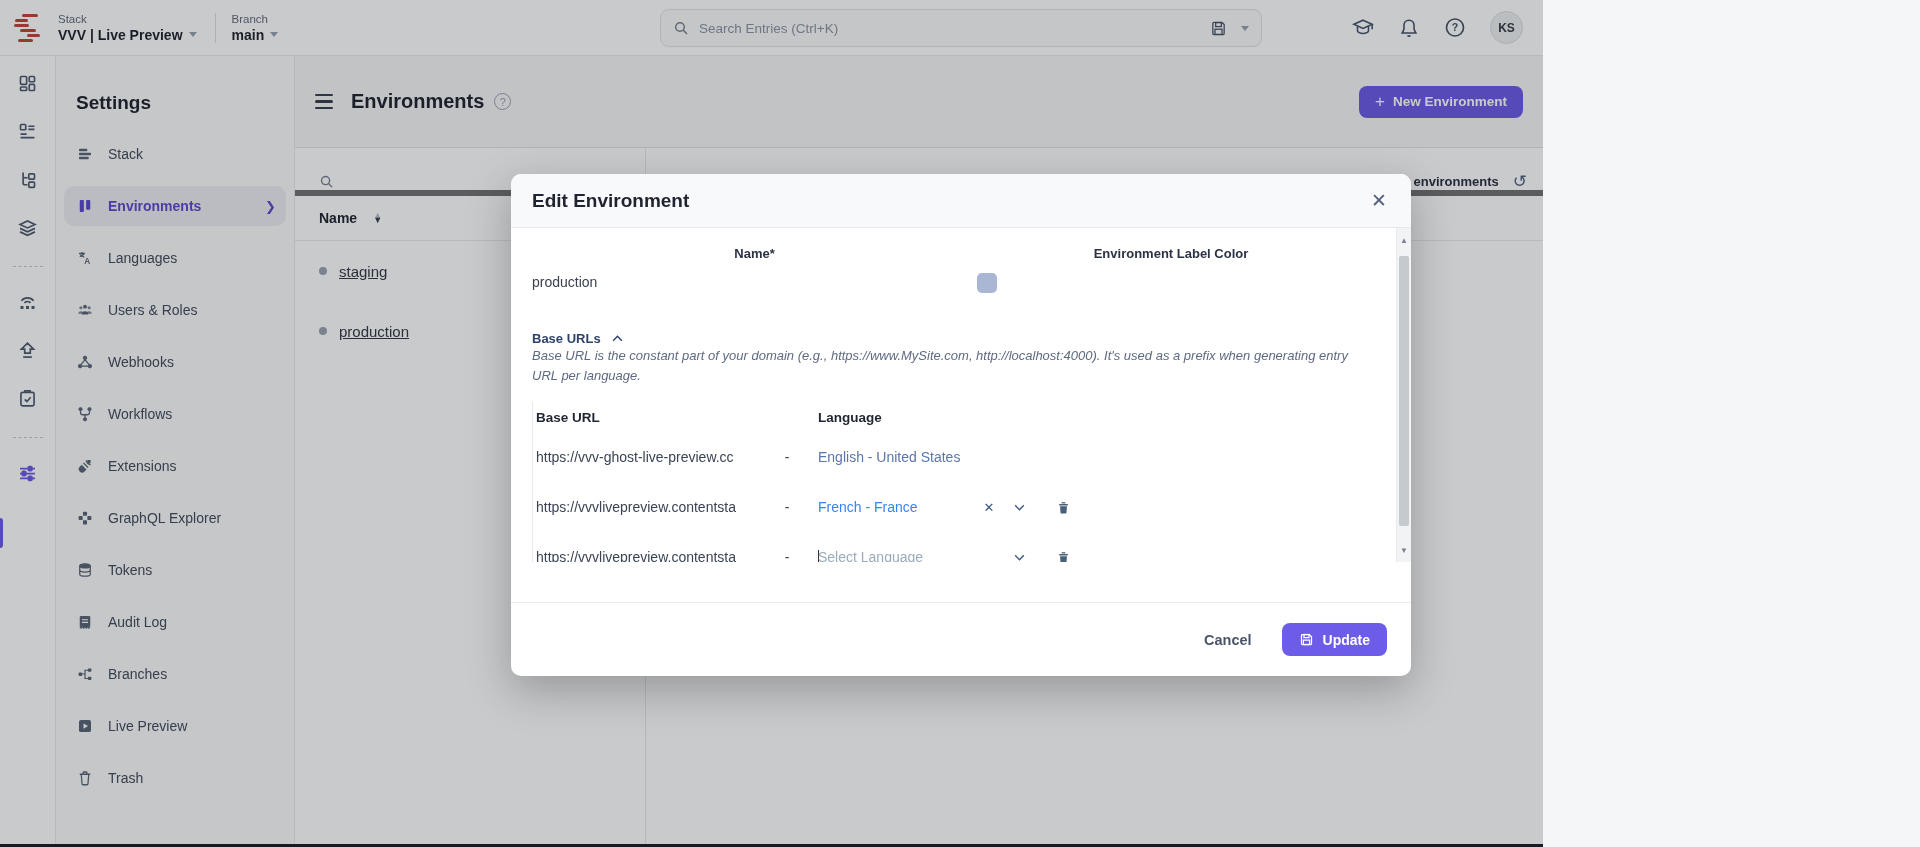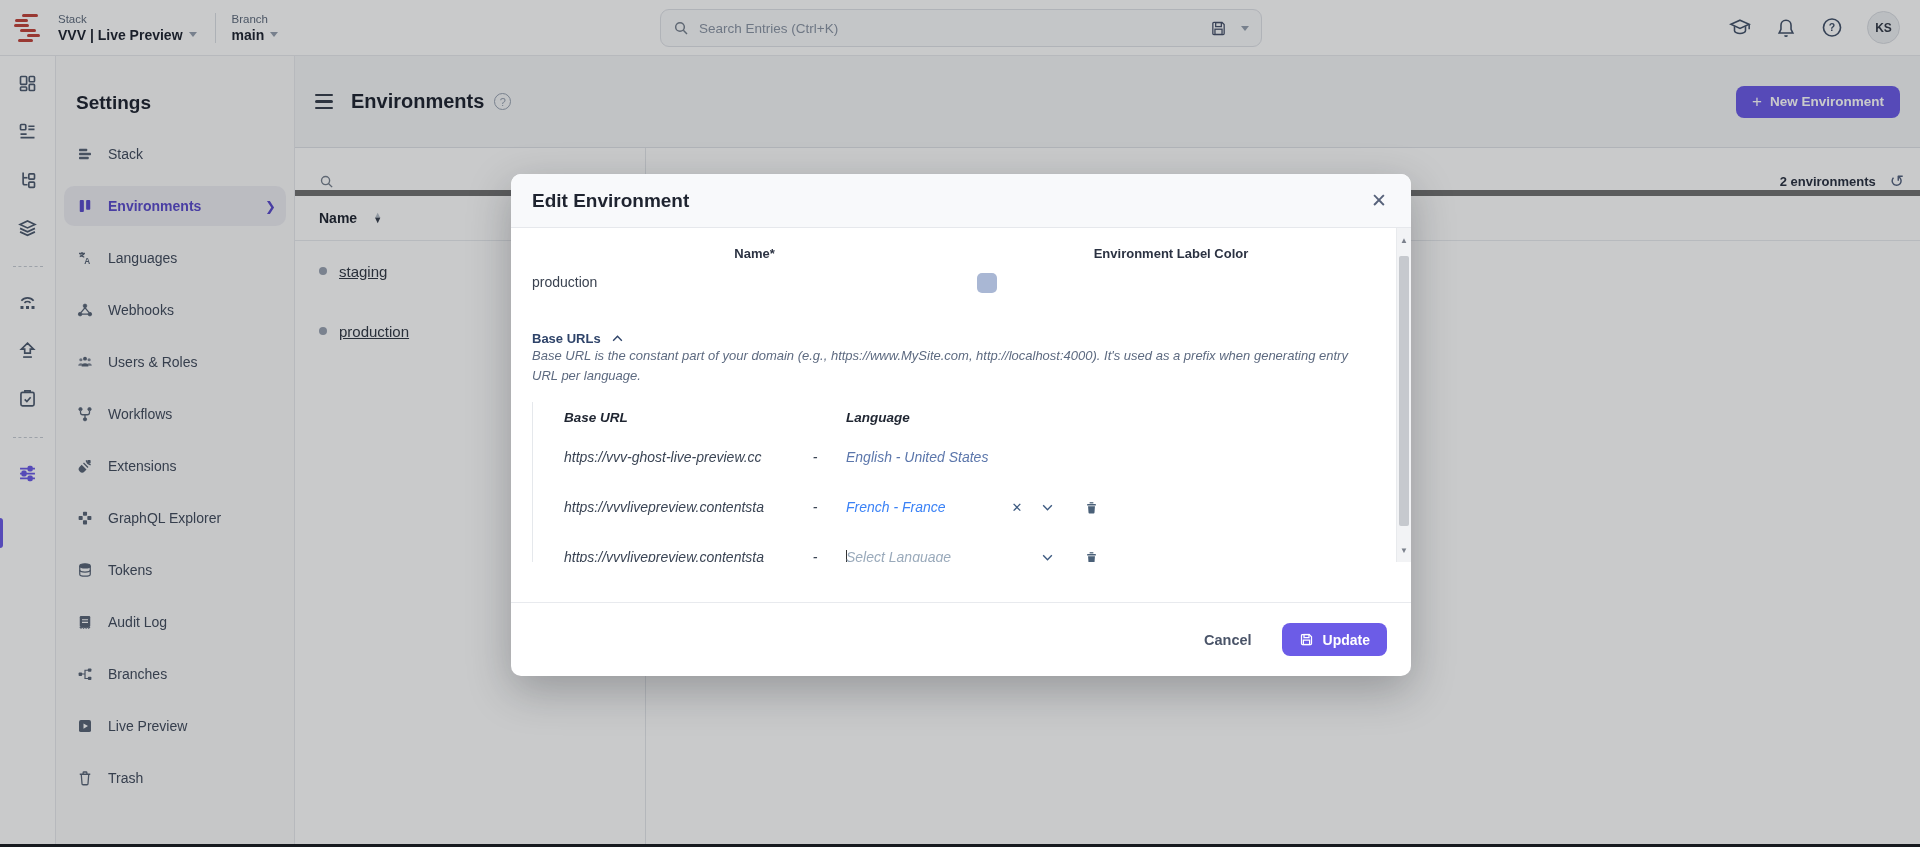--- a/index.html
+++ b/index.html
@@ -1,18 +1,18 @@
 <!DOCTYPE html>
 <html><head>
 <meta charset="utf-8">
 <style>
   * { margin:0; padding:0; box-sizing:border-box; }
   html,body { width:1920px; height:847px; overflow:hidden; }
   body { font-family:"Liberation Sans","DejaVu Sans",sans-serif; background:#f5f6f8; color:#222; }
-  .app { position:relative; width:1920px; height:847px; background:#f5f6f8; }
+  .app { position:relative; width:1543px; height:847px; background:#f5f6f8; }
 
   
   .topbar { height:56px; background:#fff; border-bottom:1px solid #e8eaee; display:flex; align-items:center; padding:0 20px 0 14px; position:relative; }
   .logo { width:30px; height:30px; margin-right:14px; display:flex; flex-direction:column; justify-content:center; gap:2px; }
   .logo i { display:block; height:3px; border-radius:2px; background:#c2443c; }
   .logo i:nth-child(1){width:16px;margin-left:8px;}
   .logo i:nth-child(2){width:13px;margin-left:1px;}
   .logo i:nth-child(3){width:15px;margin-left:0;}
   .logo i:nth-child(4){width:16px;margin-left:6px;}
   .logo i:nth-child(5){width:13px;margin-left:13px;}
@@ -78,21 +78,21 @@
   .m-title { font-size:19px; font-weight:bold; color:#1f2430; }
   .m-close { margin-left:auto; font-size:19px; color:#57627a; cursor:pointer; line-height:1; }
   .m-body { flex:1; position:relative; padding:18px 46px 0 21px; overflow:hidden; }
   .fieldgrid { display:grid; grid-template-columns:445px 1fr; }
   .flabel { font-size:13px; font-weight:bold; color:#2b3242; margin-bottom:12px;text-align:center; }
   .name-input { border:none; outline:none; font-size:14px; color:#3a4250; font-family:inherit; width:300px; background:transparent; }
   .swatch { width:20px; height:20px; border-radius:5px; cursor:pointer; }
   .baseurls-hdr { margin-top:38px; display:flex; align-items:center; gap:10px; cursor:pointer; }
   .baseurls-hdr .t { font-size:13px; font-weight:bold; color:#2e4369; }
   .m-desc { font-size:13px; font-style:italic; color:#5d6a80; line-height:1.55; max-width:830px; }
-  .butable { margin-top:16px; border-left:1px solid #e5e8ec; padding-left:31px;font-style:italic; }
+  .butable { margin-top:16px; border-left:1px solid #e5e8ec; padding-left:3px; }
   .buhead { display:flex; height:30px; align-items:center; }
   .buhead .c1 { width:225px; font-size:13.5px; font-weight:bold; color:#1f2531; }
   .buhead .c2 { width:52px; }
   .buhead .c3 { font-size:13.5px; font-weight:bold; color:#1f2531; margin-left:5px; }
   .burow { display:flex; align-items:center; height:50px; }
   .bu-url { width:225px; font-size:14px; color:#3a4454; white-space:nowrap; overflow:hidden; }
   .bu-dash { width:52px; text-align:center; font-size:14px; color:#3a4454; }
   .bu-lang { width:160px; margin-left:5px; font-size:14px; cursor:pointer; }
   .lang-link { color:#5b76ab; }
   .lang-sel { color:#3b82f6; }
@@ -288,42 +288,42 @@
             <svg viewBox="0 0 24 24" width="18" height="18">
               <path d="M4 6 H12 M8 4 V6 M5 10 C7 10 10 8 10.5 6 M6 7.5 C7.5 9.5 9.5 10.5 11 10.8" fill="none" stroke="#5a6678" stroke-width="1.7"></path>
               <text x="11" y="20" font-size="11" font-weight="bold" fill="#5a6678" font-family="Liberation Sans, sans-serif">A</text>
             </svg>
           </span>
         <span class="silab">Languages</span>
       </div>
 
       <div class="sitem">
         <span class="sic">
-            <svg viewBox="0 0 24 24" width="18" height="18" fill="#5a6678" stroke="#5a6678">
-              <circle cx="12" cy="6.5" r="2.4"></circle>
-              <circle cx="5.5" cy="17.5" r="2.4"></circle>
-              <circle cx="18.5" cy="17.5" r="2.4"></circle>
-              <path d="M12 9 L6.5 15.5 M12 9 L17.5 15.5 M8 17.5 H16" fill="none" stroke-width="1.6"></path>
-            </svg>
-          </span>
-        <span class="silab">Webhooks</span>
-      </div>
-
-      <div class="sitem">
-        <span class="sic">
             <svg viewBox="0 0 24 24" width="18" height="18" fill="#5a6678">
               <circle cx="6.5" cy="9" r="2.1" opacity="0.75"></circle>
               <circle cx="17.5" cy="9" r="2.1" opacity="0.75"></circle>
               <circle cx="12" cy="7.5" r="2.6"></circle>
               <path d="M3 17 a3.5 3.5 0 0 1 7 0 Z" opacity="0.75"></path>
               <path d="M14 17 a3.5 3.5 0 0 1 7 0 Z" opacity="0.75"></path>
               <path d="M7.5 18 a4.5 4.5 0 0 1 9 0 Z"></path>
             </svg>
           </span>
         <span class="silab">Users &amp; Roles</span>
+      </div>
+
+      <div class="sitem">
+        <span class="sic">
+            <svg viewBox="0 0 24 24" width="18" height="18" fill="#5a6678" stroke="#5a6678">
+              <circle cx="12" cy="6.5" r="2.4"></circle>
+              <circle cx="5.5" cy="17.5" r="2.4"></circle>
+              <circle cx="18.5" cy="17.5" r="2.4"></circle>
+              <path d="M12 9 L6.5 15.5 M12 9 L17.5 15.5 M8 17.5 H16" fill="none" stroke-width="1.6"></path>
+            </svg>
+          </span>
+        <span class="silab">Webhooks</span>
       </div>
 
       <div class="sitem">
         <span class="sic">
             <svg viewBox="0 0 24 24" width="18" height="18" fill="#5a6678" stroke="#5a6678">
               <circle cx="6" cy="5.5" r="2.2"></circle>
               <circle cx="18" cy="5.5" r="2.2"></circle>
               <circle cx="12" cy="19" r="2.2"></circle>
               <path d="M6 8 V10 a3 3 0 0 0 3 3 H12 M18 8 V10 a3 3 0 0 1 -3 3 H12 M12 13 V16.5" fill="none" stroke-width="1.7"></path>
             </svg>

